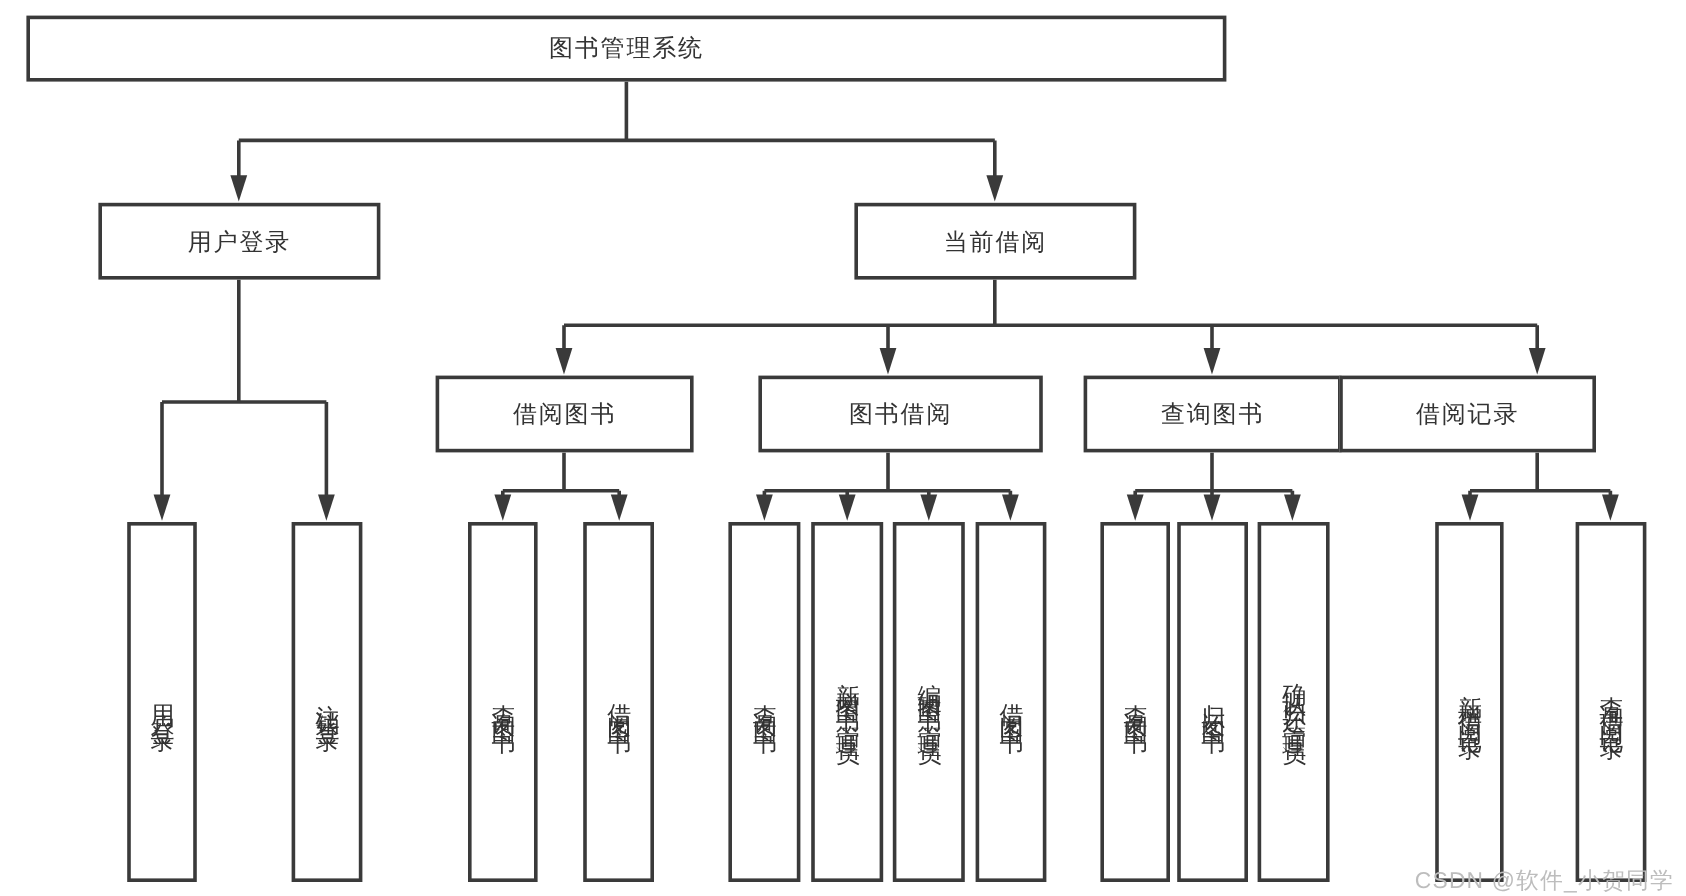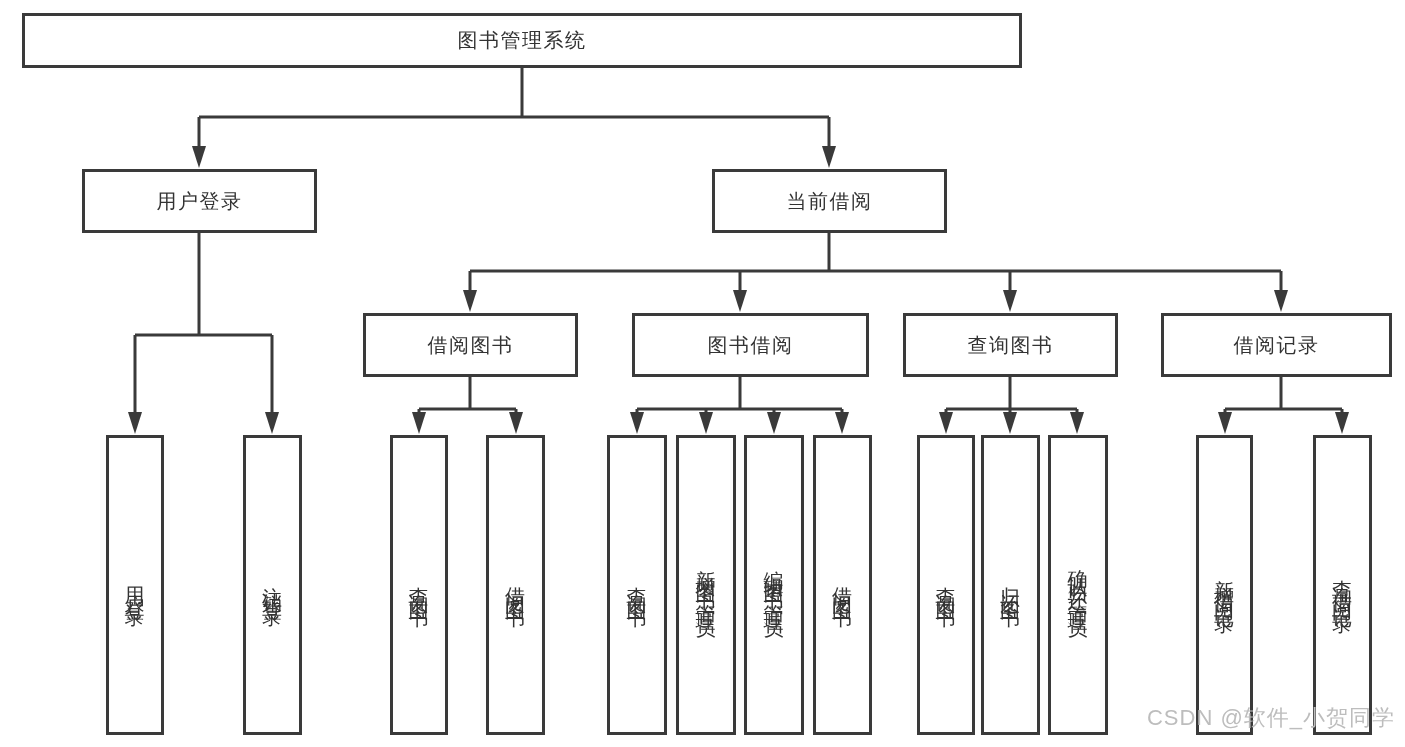--- a/index.html
+++ b/index.html
@@ -24,22 +24,22 @@
   .hbox{font-size:20px;letter-spacing:1.5px;}
   .leaf{
     writing-mode:vertical-rl;
     font-size:20px;
     letter-spacing:7px;
     line-height:1;
     text-align:center;
   }
   .watermark{
     position:absolute;
-    right:10px;bottom:14px;
-    font-size:22px;
+    right:10px;bottom:0;
+    font-size:19px;
     color:#bdbdbd;
     letter-spacing:1px;
     z-index:6;
     white-space:nowrap;
   }
 </style>
 </head>
 <body>
 
 <div class="canvas">
@@ -85,21 +85,21 @@
   </svg>
 
   <div class="box hbox" style="left:22px;top:13px;width:1000px;height:55px">图书管理系统</div>
 
   <div class="box hbox" style="left:82px;top:169px;width:235px;height:64px">用户登录</div>
   <div class="box hbox" style="left:712px;top:169px;width:235px;height:64px">当前借阅</div>
 
   <div class="box hbox" style="left:363px;top:313px;width:215px;height:64px">借阅图书</div>
   <div class="box hbox" style="left:632px;top:313px;width:237px;height:64px">图书借阅</div>
   <div class="box hbox" style="left:903px;top:313px;width:215px;height:64px">查询图书</div>
-  <div class="box hbox" style="left:1161px;top:313px;width:231px;height:64px">借阅记录</div>
+  <div class="box hbox" style="left:1116px;top:313px;width:214px;height:64px">借阅记录</div>
 
   <div class="box leaf" style="left:106px;top:435px;width:58px;height:300px">用户登录</div>
   <div class="box leaf" style="left:243px;top:435px;width:59px;height:300px">注销登录</div>
   <div class="box leaf" style="left:390px;top:435px;width:58px;height:300px">查询图书</div>
   <div class="box leaf" style="left:486px;top:435px;width:59px;height:300px">借阅图书</div>
   <div class="box leaf" style="left:607px;top:435px;width:60px;height:300px">查询图书</div>
   <div class="box leaf" style="left:676px;top:435px;width:60px;height:300px">新增图书（管理员）</div>
   <div class="box leaf" style="left:744px;top:435px;width:60px;height:300px">编辑图书（管理员）</div>
   <div class="box leaf" style="left:813px;top:435px;width:59px;height:300px">借阅图书</div>
   <div class="box leaf" style="left:917px;top:435px;width:58px;height:300px">查询图书</div>

